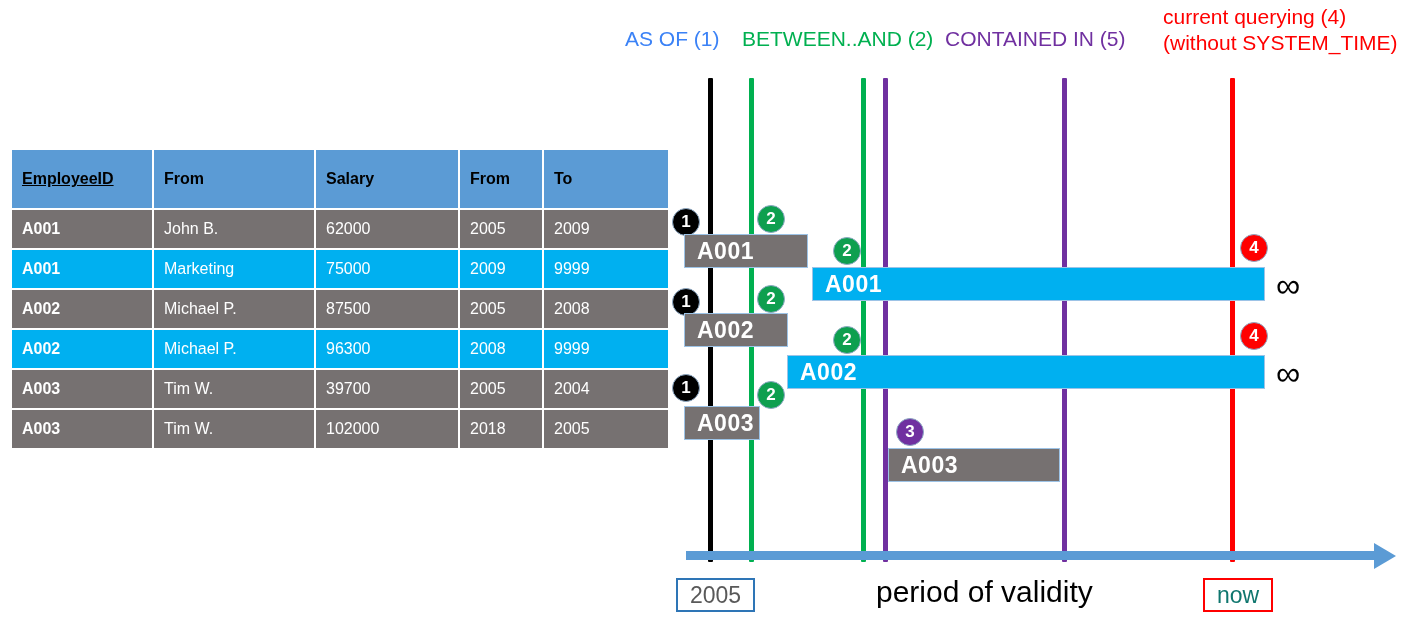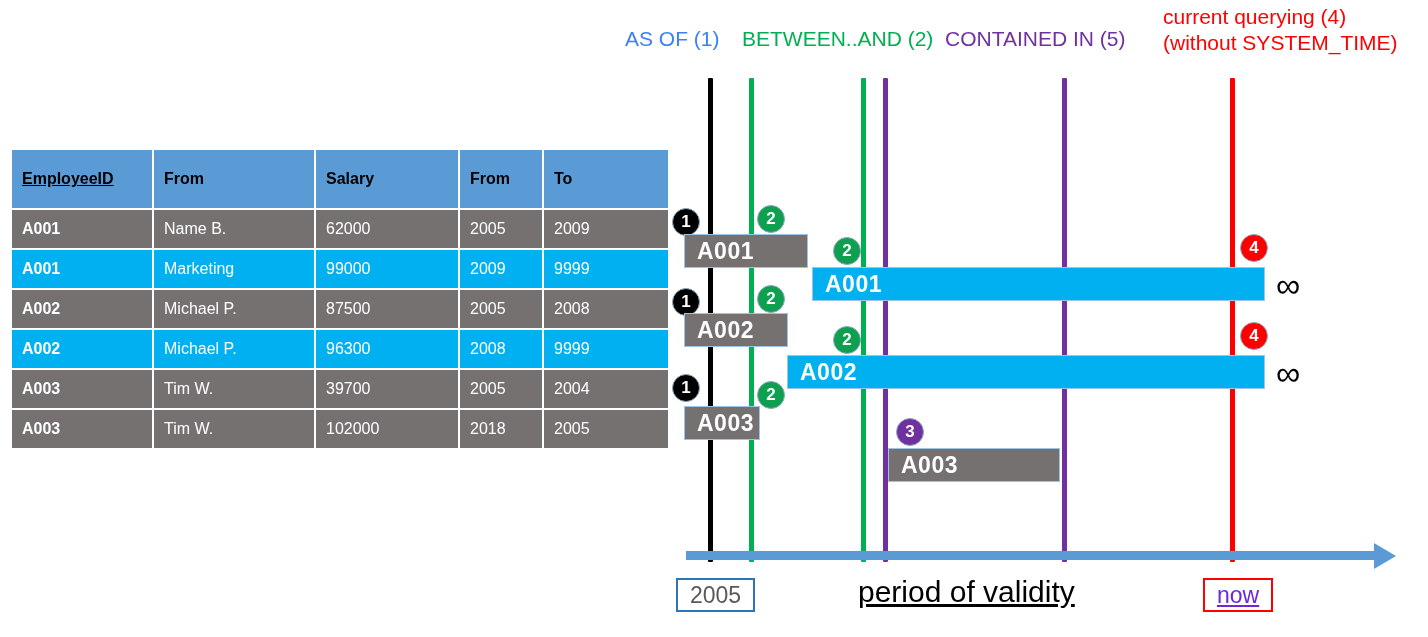--- a/index.html
+++ b/index.html
@@ -71,29 +71,29 @@
         <th class="col-emp underlined"><span>EmployeeID</span></th>
         <th class="col-name">From</th>
         <th class="col-sal">Salary</th>
         <th class="col-from">From</th>
         <th class="col-to">To</th>
       </tr>
     </thead>
     <tbody>
       <tr class="gray">
         <td class="idcell">A001</td>
-        <td>Name  B.</td>
+        <td>John  B.</td>
         <td>62000</td>
         <td>2005</td>
         <td>2009</td>
       </tr>
       <tr class="cyan">
         <td class="idcell">A001</td>
         <td>Marketing</td>
-        <td>99000</td>
+        <td>75000</td>
         <td>2009</td>
         <td>9999</td>
       </tr>
       <tr class="gray">
         <td class="idcell">A002</td>
         <td>Michael P.</td>
         <td>87500</td>
         <td>2005</td>
         <td>2008</td>
       </tr>
@@ -173,17 +173,17 @@
     <div class="marker m3" style="left:896px;top:418px;">3</div>
 
     <div class="bar gray" style="left:888px;top:448px;width:172px;">
       <span>A003</span>
     </div>
 
     <div class="axis" style="left:686px;top:551px;width:690px;"></div>
     <div class="arrowhead" style="left:1374px;top:543px;"></div>
 
     <div class="boxlbl" style="left:676px;top:578px;border-color:#2e75b6;color:#595959;">2005</div>
-    <div class="plain" style="left:858px;top:575px;text-decoration:underline;">period of validity</div>
-    <div class="boxlbl" style="left:1203px;top:578px;border-color:#ff0000;color:#6d28d9;text-decoration:underline;">now</div>
+    <div class="plain" style="left:876px;top:575px;">period of validity</div>
+    <div class="boxlbl" style="left:1203px;top:578px;border-color:#ff0000;color:#0f766e;">now</div>
 
   </div>
 </div>
 
 </body></html>

